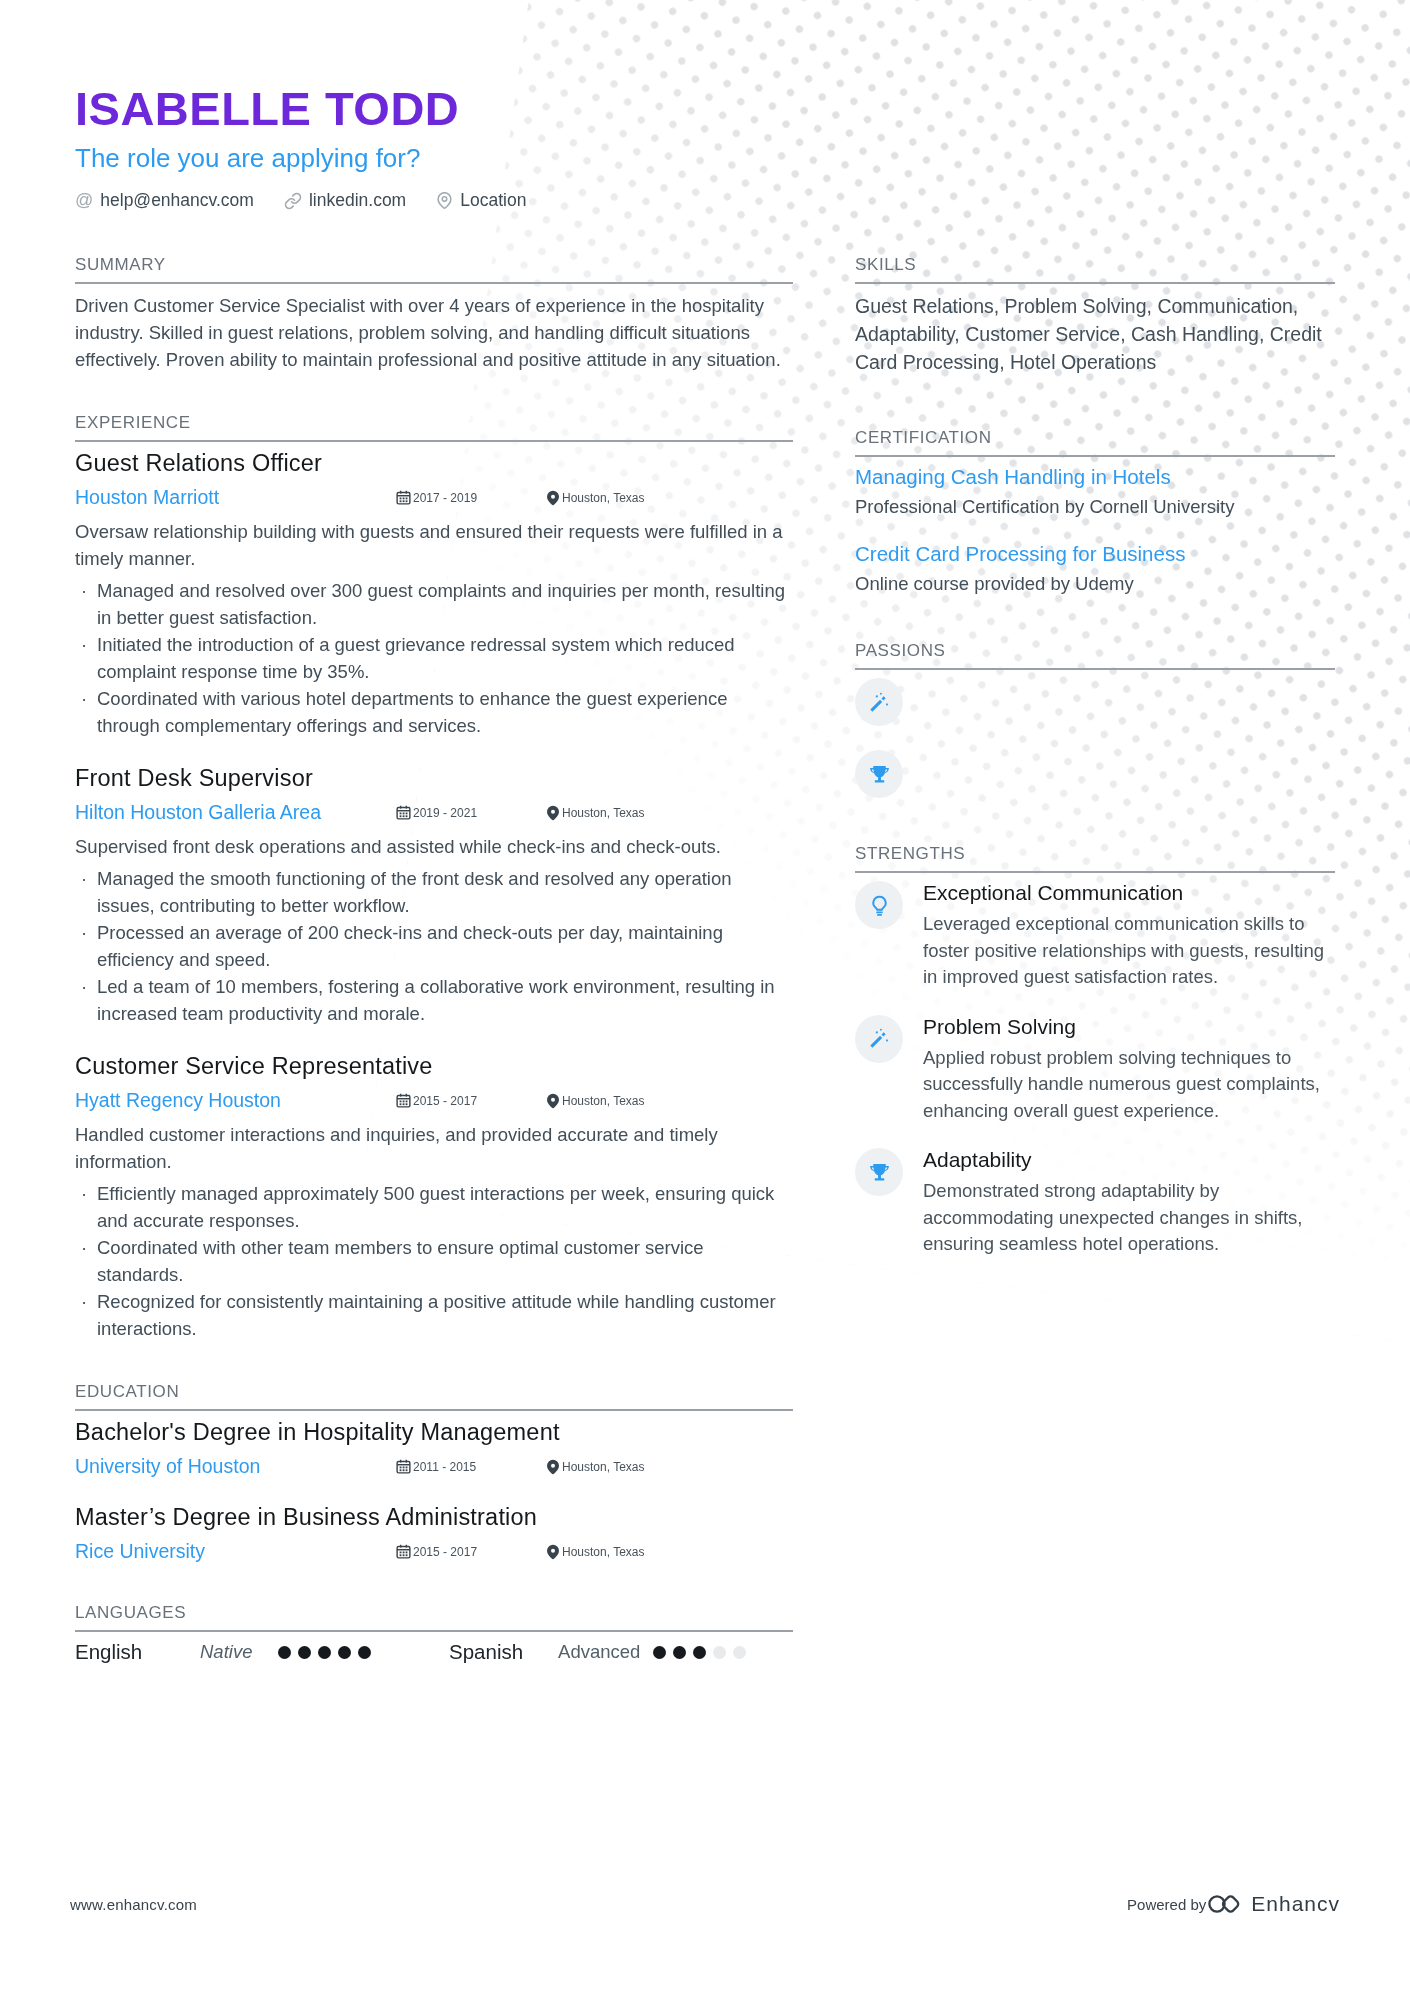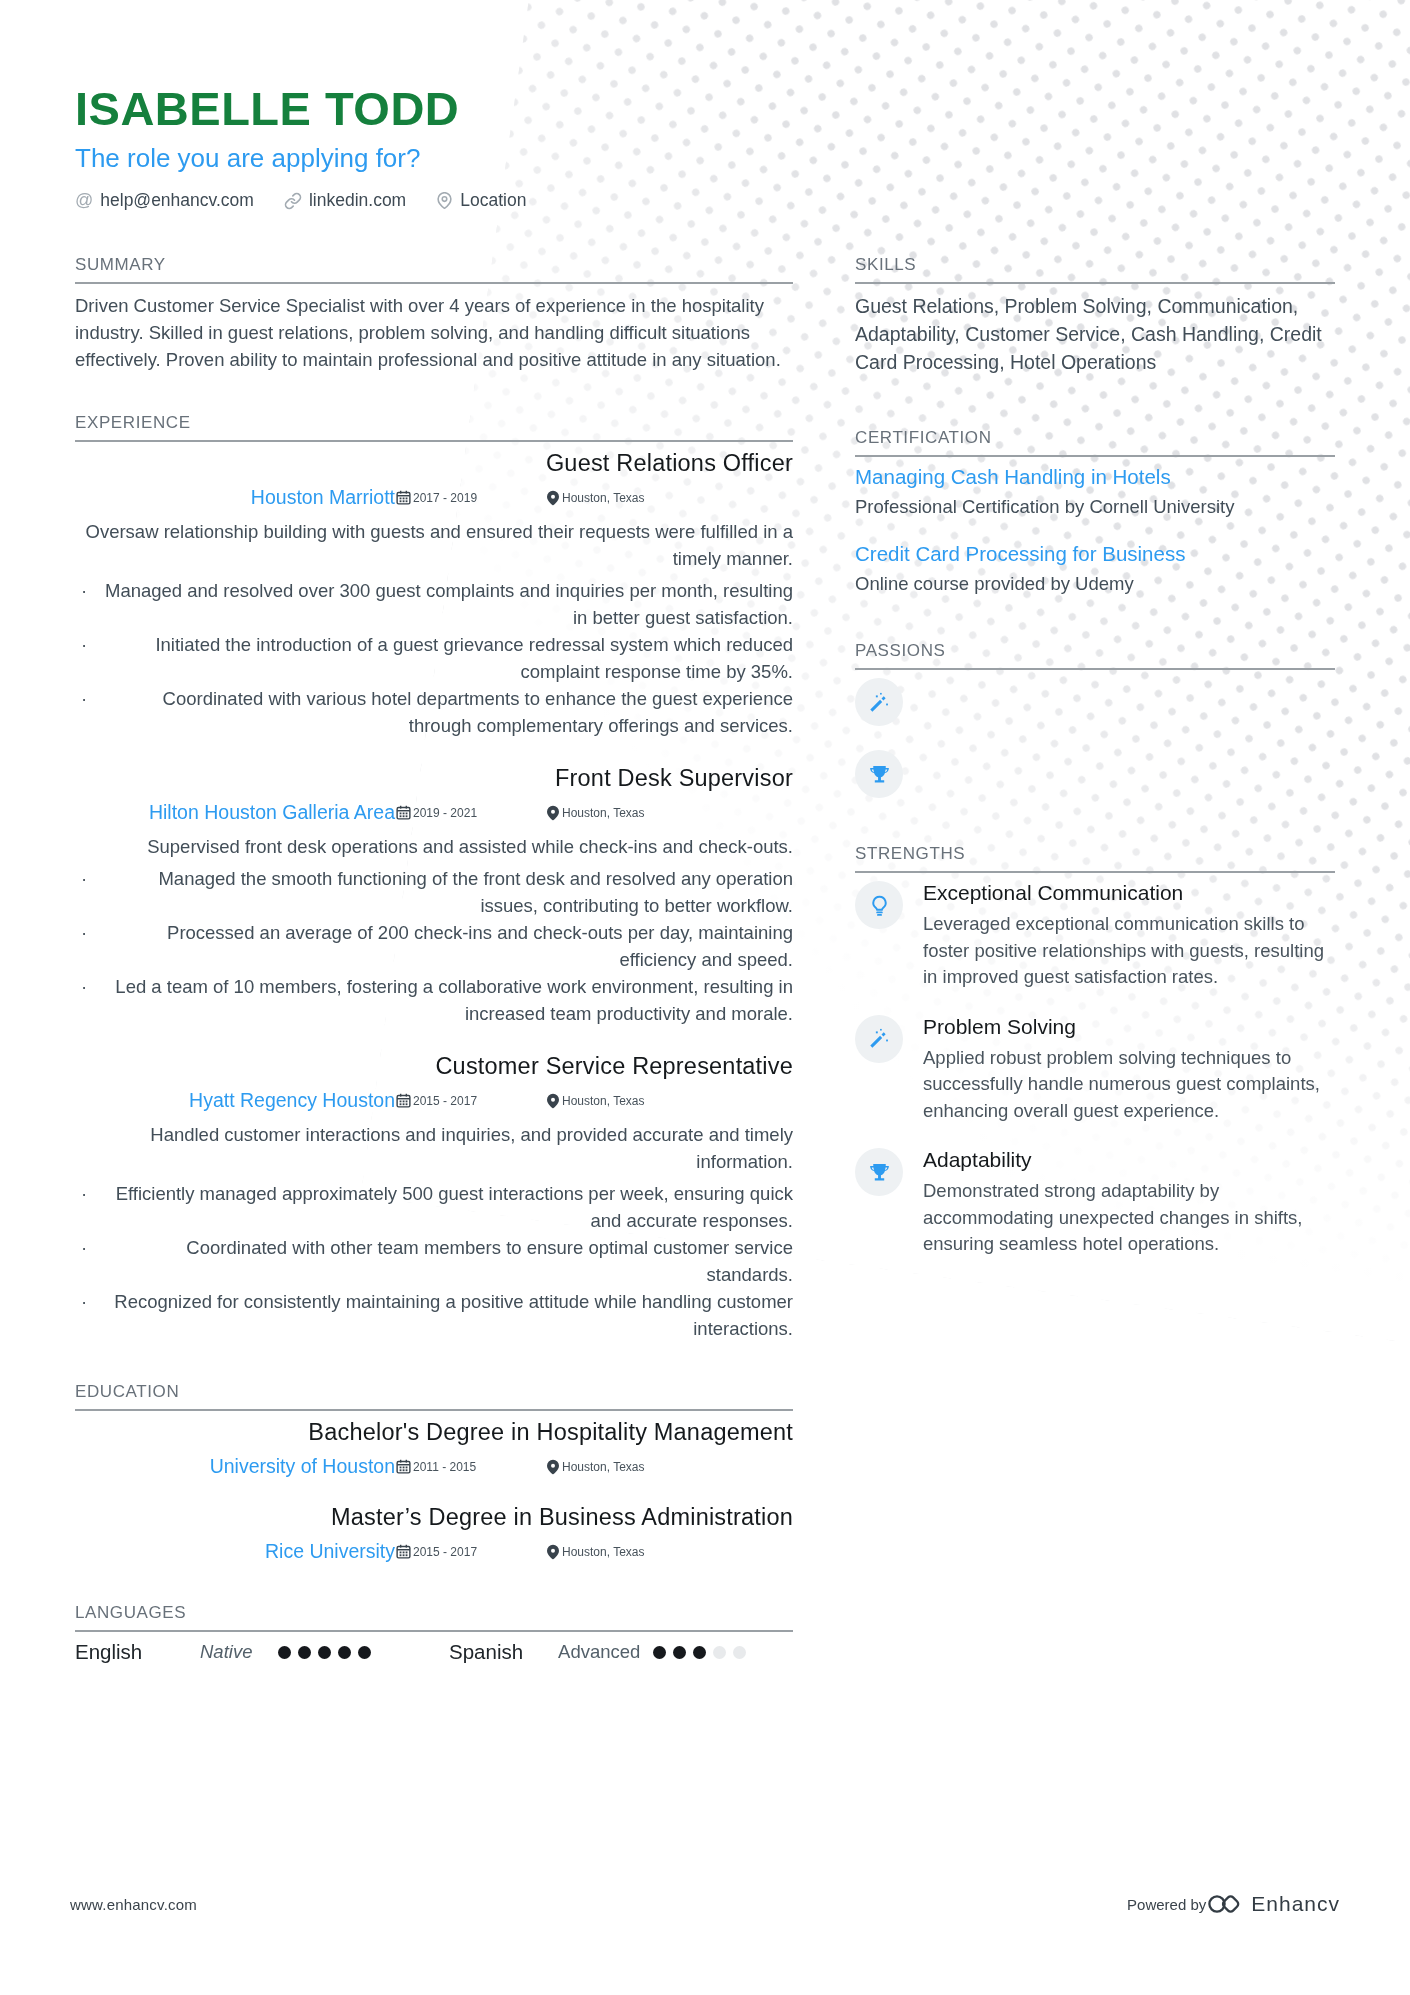--- a/index.html
+++ b/index.html
@@ -22,42 +22,42 @@
   }
   .dots::after {
     content:""; position:absolute; inset:0;
     background:
       linear-gradient(222deg, rgba(255,255,255,0) 42%, #ffffff 72%),
       linear-gradient(to bottom, rgba(255,255,255,0) 72%, #ffffff 96%);
   }
   .content { position:relative; z-index:1; padding:84px 75px 0 75px; }
 
   
-  .name { font-size:47px; font-weight:700; color:#15803d; letter-spacing:0.5px; line-height:1.05; }
+  .name { font-size:47px; font-weight:700; color:#6d28d9; letter-spacing:0.5px; line-height:1.05; }
   .role { font-size:26px; color:#2d9bf0; margin-top:10px; }
   .contacts { display:flex; align-items:center; gap:30px; margin-top:16px; font-size:17.5px; color:#3e4a54; }
   .contact { display:flex; align-items:center; gap:7px; }
   .contact .cicon { color:#a3abb2; display:flex; align-items:center; }
   .at-glyph { font-size:18px; color:#a3abb2; }
 
   
   .columns { display:flex; gap:62px; margin-top:44px; }
   .col-left { width:718px; flex:0 0 718px; }
   .col-right { width:480px; flex:0 0 480px; }
 
   .section { margin-bottom:40px; }
   .sec-head {
     font-size:17px; color:#68717a; letter-spacing:0.6px;
     padding-bottom:7px; border-bottom:2px solid #9aa0a5; margin-bottom:8px;
     font-weight:400;
   }
   .body-text { font-size:18.5px; line-height:27px; color:#424e58; }
 
   
-  .job { margin-bottom:26px;text-align:right; }
+  .job { margin-bottom:26px; }
   .job-title { font-size:23.5px; color:#15191c; font-weight:500; letter-spacing:0.2px; }
   .meta-row { display:flex; align-items:center; margin-top:9px; }
   .company { flex:0 0 320px; font-size:19.5px; color:#2d9bf0; }
   .meta-group { display:flex; align-items:center; gap:1px; font-size:12px; color:#47525b; }
   .meta-date { flex:0 0 150px; }
   .meta-icon { display:flex; align-items:center; color:#39434c; }
   .job-summary { margin-top:9px; }
   ul.bullets { list-style:none; margin-top:5px; }
   ul.bullets li { position:relative; padding-left:22px; font-size:18.5px; line-height:27px; color:#424e58; }
   ul.bullets li::before { content:"·"; position:absolute; left:6px; top:0; color:#47525b; }

